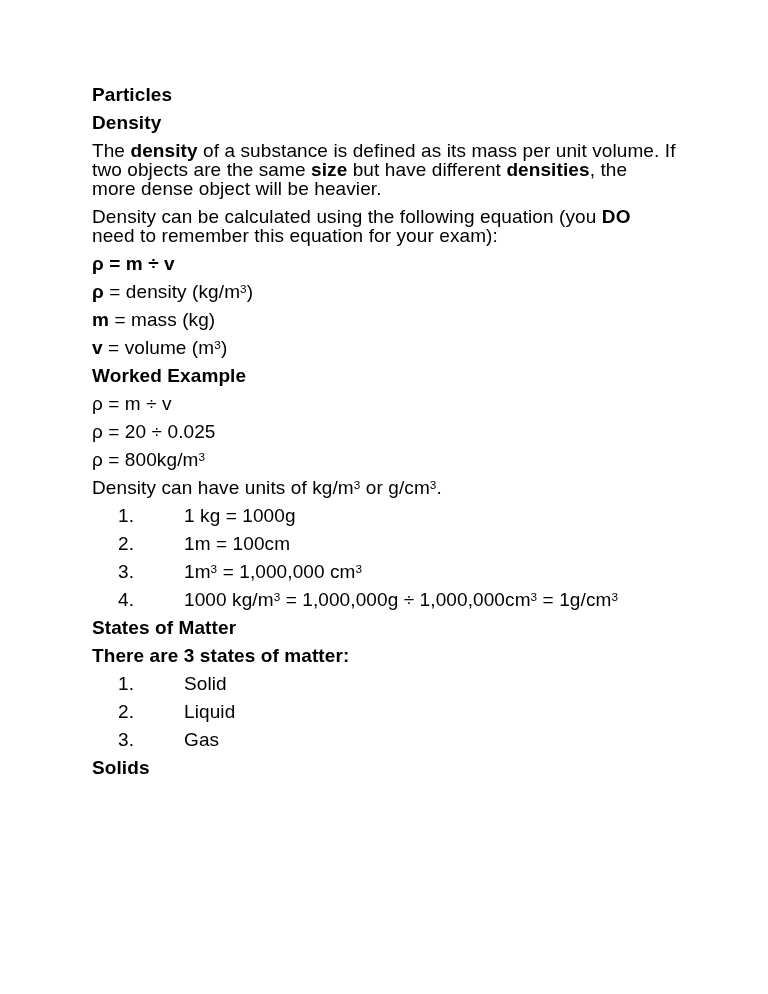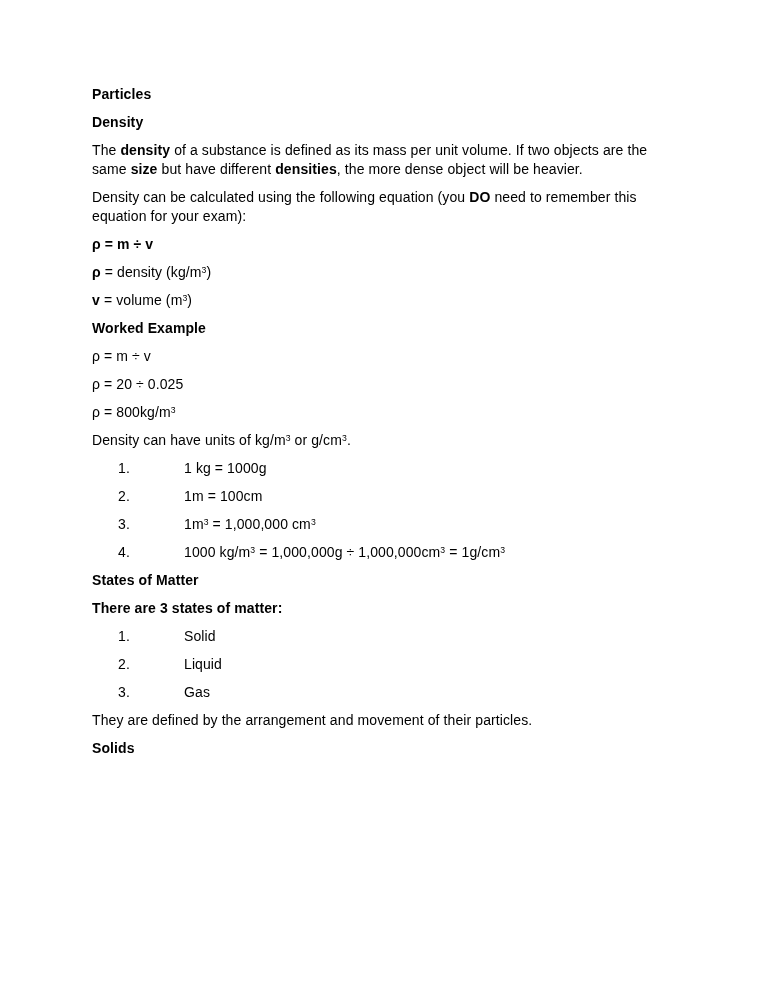--- a/index.html
+++ b/index.html
@@ -13,21 +13,21 @@
     height: 994px;
     font-family: "Liberation Sans", sans-serif;
     color: #000000;
     overflow: hidden;
   }
   .doc {
     padding: 85px 92px 40px 92px;
     width: 768px;
   }
   .block {
-    font-size: 14px;
+    font-size: 19px;
     line-height: 19px;
     margin: 0 0 9px 0;
     letter-spacing: 0.1px;
   }
   .heading .text { font-weight: bold; }
   .bold { font-weight: bold; }
   .sup {
     font-size: 0.62em;
     position: relative;
     top: -0.45em;
@@ -47,20 +47,21 @@
 <body>
 
 <div class="doc">
   <div>
       <div class="block heading"><span class="text"><span>Particles</span></span></div>
       <div class="block heading"><span class="text"><span>Density</span></span></div>
       <div class="block paragraph"><span class="text"><span>The </span><span class="bold">density</span><span> of a substance is defined as its mass per unit volume. If two objects are the same </span><span class="bold">size</span><span> but have different </span><span class="bold">densities</span><span>, the more dense object will be heavier.</span></span></div>
       <div class="block paragraph"><span class="text"><span>Density can be calculated using the following equation (you </span><span class="bold">DO</span><span> need to remember this equation for your exam):</span></span></div>
       <div class="block paragraph"><span class="text"><span class="bold">ρ = m ÷ v</span></span></div>
       <div class="block paragraph"><span class="text"><span class="bold">ρ</span><span> = density (kg/m</span><span class="sup">3</span><span>)</span></span></div>
+      <div class="block paragraph"><span class="text"><span class="bold">m</span><span> = mass (kg)</span></span></div>
       <div class="block paragraph"><span class="text"><span class="bold">v</span><span> = volume (m</span><span class="sup">3</span><span>)</span></span></div>
       <div class="block heading"><span class="text"><span>Worked Example</span></span></div>
       <div class="block paragraph"><span class="text"><span>ρ = m ÷ v</span></span></div>
       <div class="block paragraph"><span class="text"><span>ρ = 20 ÷ 0.025</span></span></div>
       <div class="block paragraph"><span class="text"><span>ρ = 800kg/m</span><span class="sup">3</span></span></div>
       <div class="block paragraph"><span class="text"><span>Density can have units of kg/m</span><span class="sup">3</span><span> or g/cm</span><span class="sup">3</span><span>.</span></span></div>
       <div class="block list-item">
         <span class="marker">1.</span>
         <span class="text"><span>1 kg = 1000g</span></span>
       </div>
@@ -83,16 +84,15 @@
         <span class="text"><span>Solid</span></span>
       </div>
       <div class="block list-item">
         <span class="marker">2.</span>
         <span class="text"><span>Liquid</span></span>
       </div>
       <div class="block list-item">
         <span class="marker">3.</span>
         <span class="text"><span>Gas</span></span>
       </div>
-      <div class="block paragraph"><span class="text"><span>They are defined by the arrangement and movement of their particles.</span></span></div>
       <div class="block heading"><span class="text"><span>Solids</span></span></div>
     </div>
 </div>
 
 </body></html>

